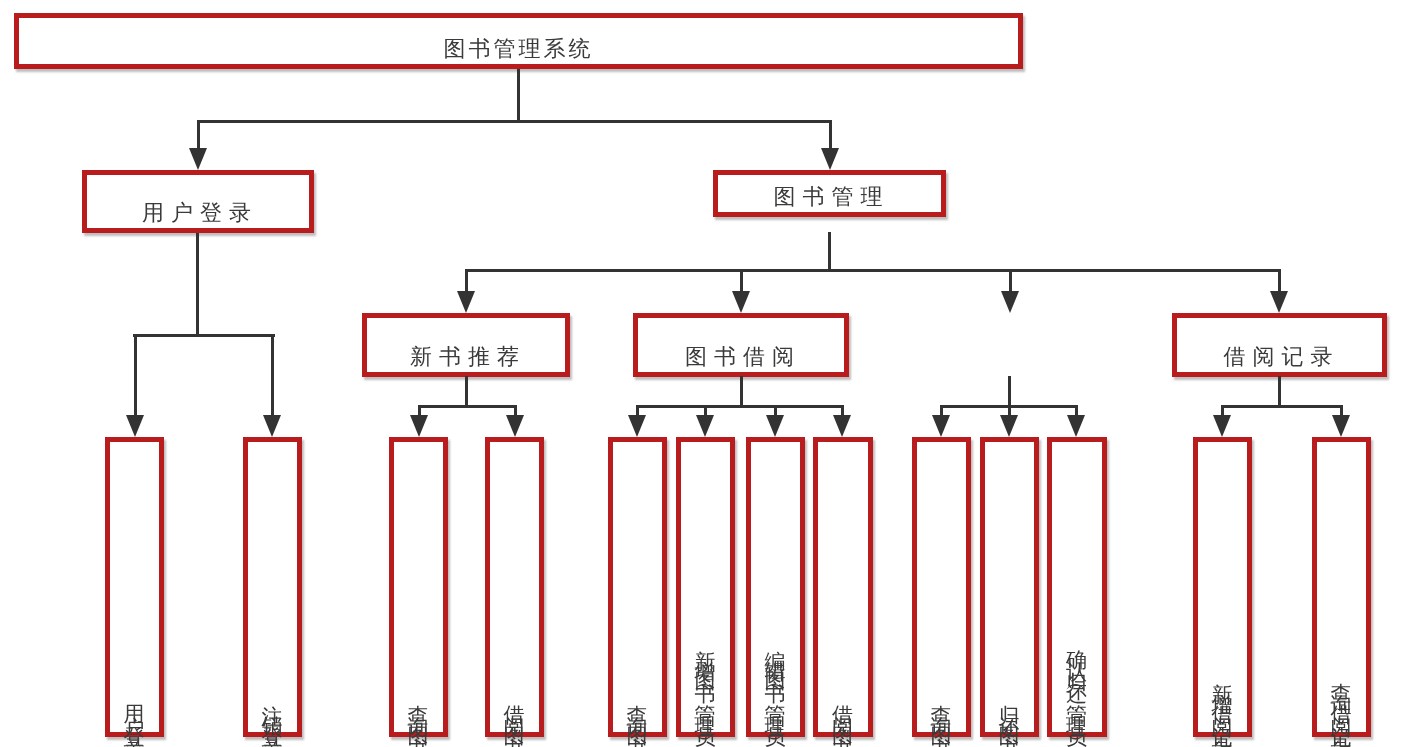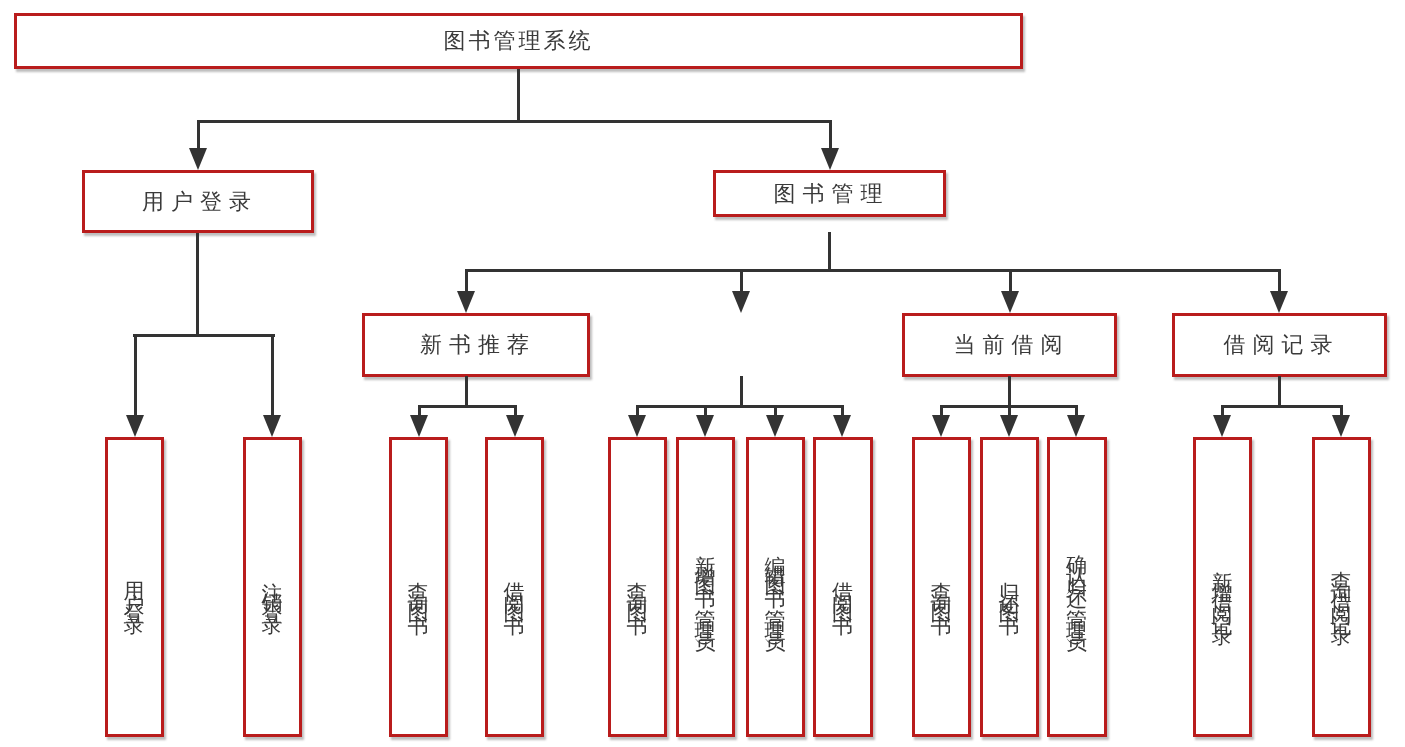--- a/index.html
+++ b/index.html
@@ -3,22 +3,22 @@
 <meta charset="utf-8">
 <style>
   html, body { margin:0; padding:0; background:#ffffff; }
   .canvas {
     position:relative; width:1405px; height:747px; background:#ffffff;
     font-family:"Liberation Sans","DejaVu Sans",sans-serif; overflow:hidden;
     color:#3a3a3a;
   }
   .box {
     position:absolute; box-sizing:border-box; background:#ffffff;
-    border:3px solid #b91c1c; box-shadow:2px 3px 2px rgba(110,110,110,0.45);
-    display:flex; align-items:center; justify-content:center;
+    border:5px solid #b91c1c; box-shadow:2px 3px 2px rgba(110,110,110,0.45);
+    display:flex; align-items:flex-end; justify-content:center;
   }
   .box .lbl { white-space:nowrap; color:#3a3a3a; }
   .title .lbl { font-size:22px; letter-spacing:3px; }
   .hbox .lbl  { font-size:22px; letter-spacing:7px; text-indent:4px; }
   .vbox .lbl {
     writing-mode:vertical-rl; text-orientation:mixed;
     font-size:21px; letter-spacing:11px; line-height:1;
   }
   .hline { position:absolute; height:3px; background:#333333; }
   .vline { position:absolute; width:3px;  background:#333333; }
@@ -85,25 +85,25 @@
     </div>
   <div class="arrow" style="left:1001px;top:269px;height:44px">
       <div class="stem"></div>
       <div class="head"></div>
     </div>
   <div class="arrow" style="left:1270px;top:269px;height:44px">
       <div class="stem"></div>
       <div class="head"></div>
     </div>
 
-  <div class="box hbox" style="left:362px;top:313px;width:228px;height:64px">
+  <div class="box hbox" style="left:362px;top:313px;width:208px;height:64px">
     <span class="lbl">新书推荐</span>
   </div>
-  <div class="box hbox" style="left:902px;top:313px;width:215px;height:64px">
-    <span class="lbl">当前借阅</span>
+  <div class="box hbox" style="left:633px;top:313px;width:216px;height:64px">
+    <span class="lbl">图书借阅</span>
   </div>
   <div class="box hbox" style="left:1172px;top:313px;width:215px;height:64px">
     <span class="lbl">借阅记录</span>
   </div>
 
   <div class="vline" style="left:465px;top:376px;height:29px"></div>
   <div class="hline" style="left:418px;top:405px;width:98px"></div>
   <div class="arrow" style="left:410px;top:405px;height:32px">
       <div class="stem"></div>
       <div class="head"></div>

